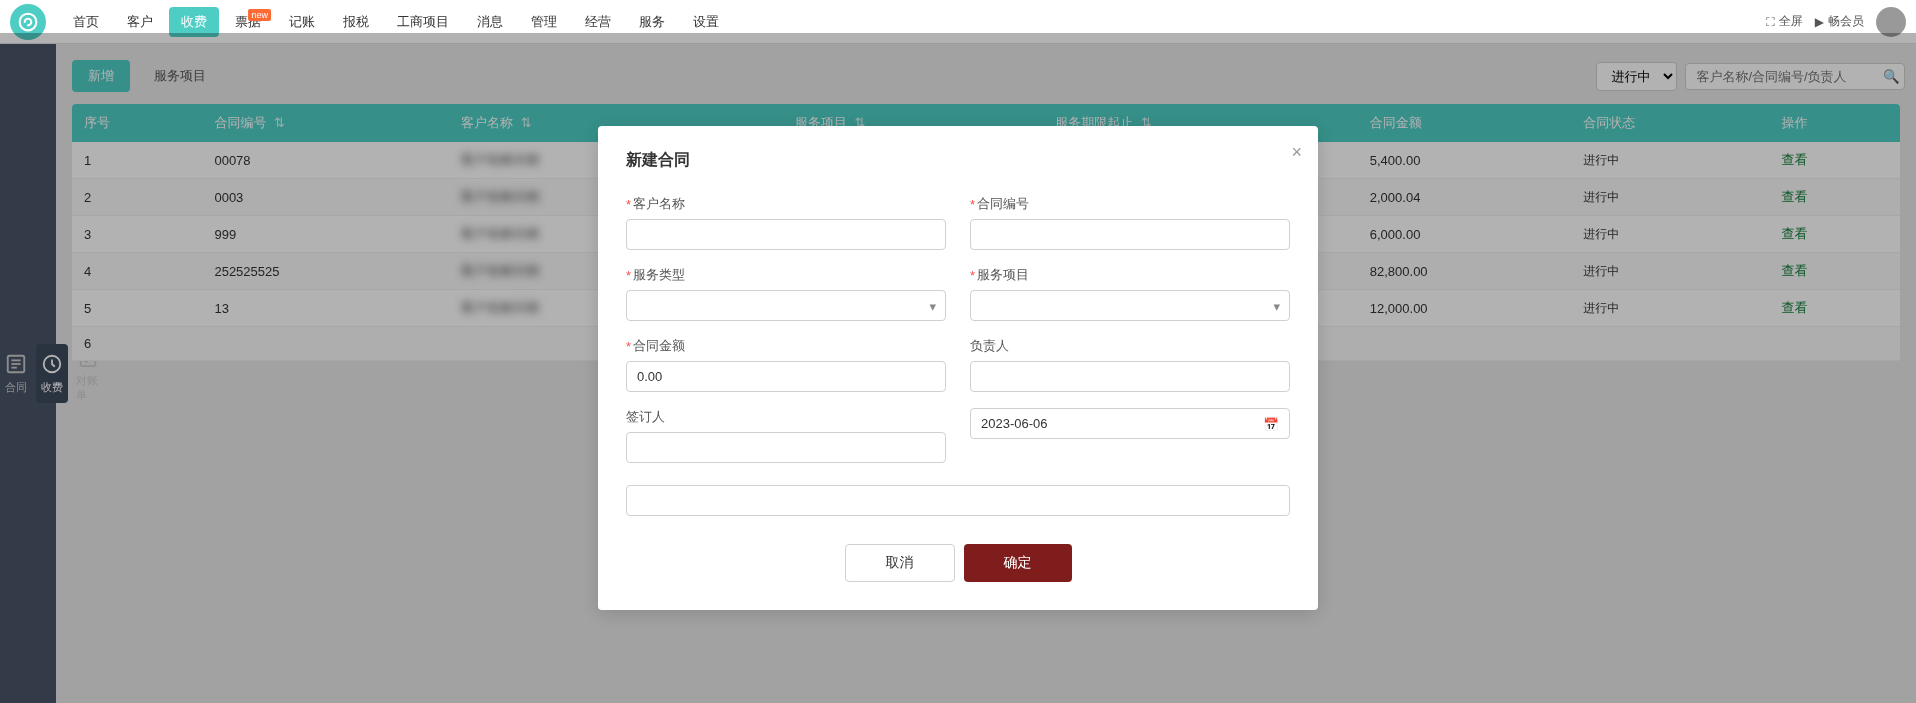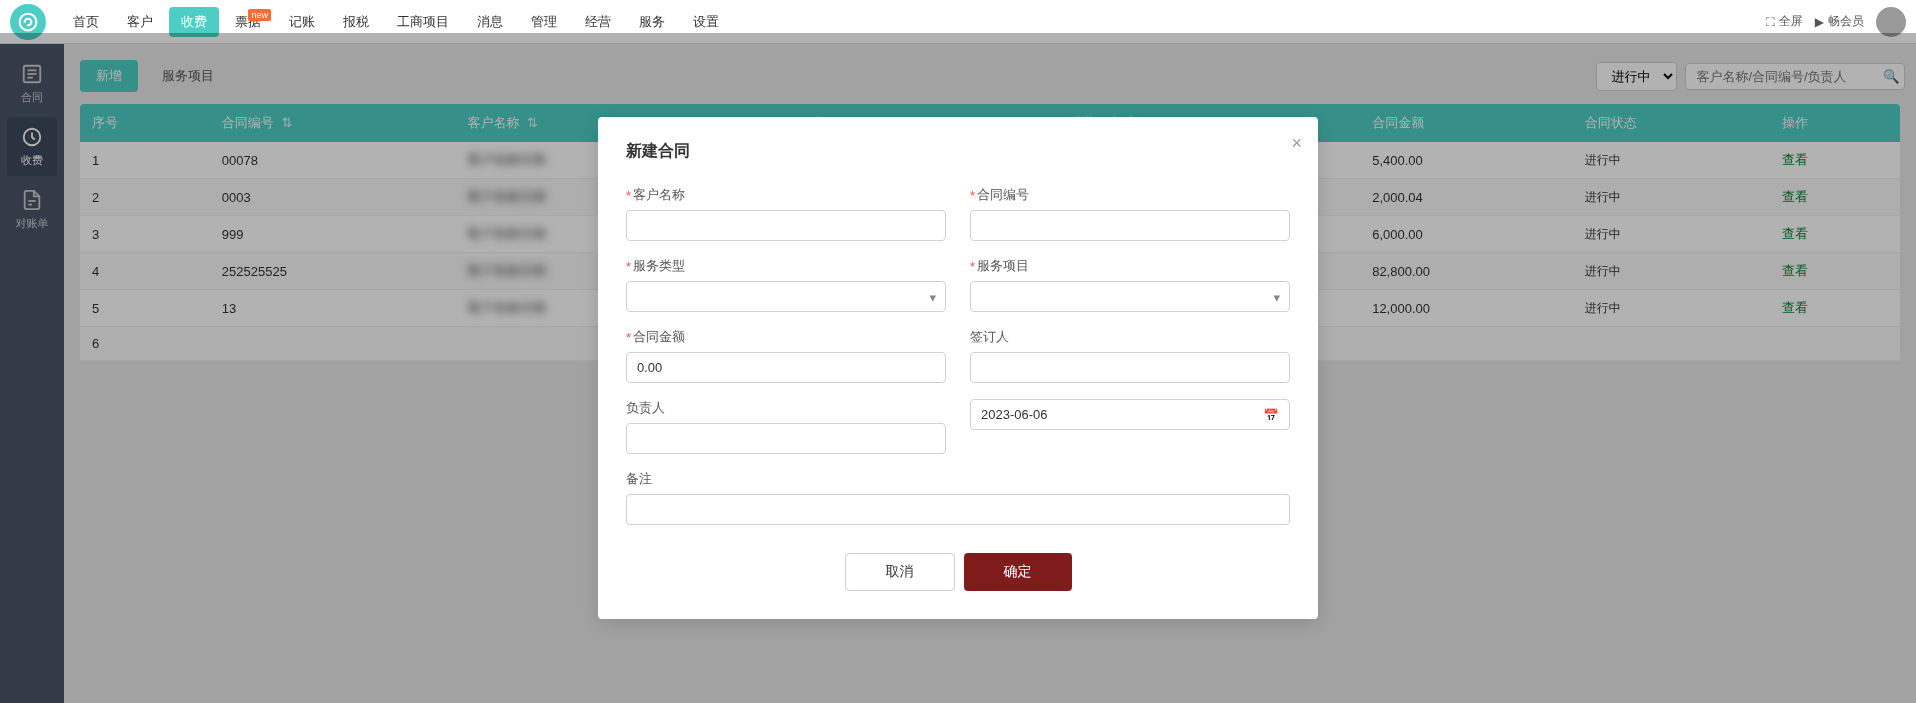--- a/index.html
+++ b/index.html
@@ -75,24 +75,24 @@
 
     
     .main-layout {
       display: flex;
       flex: 1;
       overflow: hidden;
     }
 
     
     .sidebar {
-      width: 64px;
+      width: 56px;
       background: #4a5568;
       display: flex;
-      flex-direction: column;
+      flex-direction: row;
       align-items: center;
       padding: 10px 0;
       gap: 4px;
     }
     .sidebar-item {
       width: 50px;
       padding: 8px 4px;
       display: flex;
       flex-direction: column;
       align-items: center;
@@ -552,41 +552,38 @@
 
       <div class="form-field">
         <label class="form-label">
           <span class="required-mark">*</span>
           <span>合同金额</span>
         </label>
         <input type="text" class="form-input" value="0.00" style="">
       </div>
 
       <div class="form-field">
+        <label class="form-label">负责人</label>
+        <input type="text" class="form-input" style="">
+      </div>
+
+      <div class="form-field">
         <label class="form-label">签订人</label>
-        <input type="text" class="form-input" style="">
-      </div>
-
-      <div class="form-field">
-        <label class="form-label">负责人</label>
         <input type="text" class="form-input" style="">
       </div>
 
       <div class="form-field">
         <div class="date-wrapper">
           <input type="text" class="form-input" style="padding-right: 32px;" value="2023-06-06">
           <span class="calendar-icon">📅</span>
         </div>
       </div>
     </div>
 
     <div style="margin-top: 16px;">
-      <label class="form-label">
-        <span style="width:56px;display:inline-block;">备注</span>
-      </label>
       <input type="text" class="form-input" style="margin-top: 6px;">
     </div>
 
     <div class="dialog-footer">
       <button class="btn-cancel">取消</button>
       <button class="btn-confirm">确定</button>
     </div>
   </div>
 </div>
 

